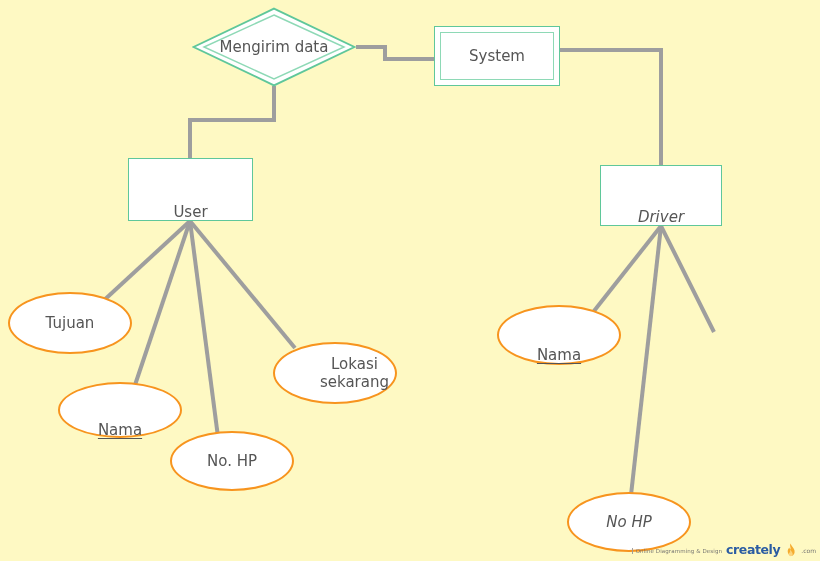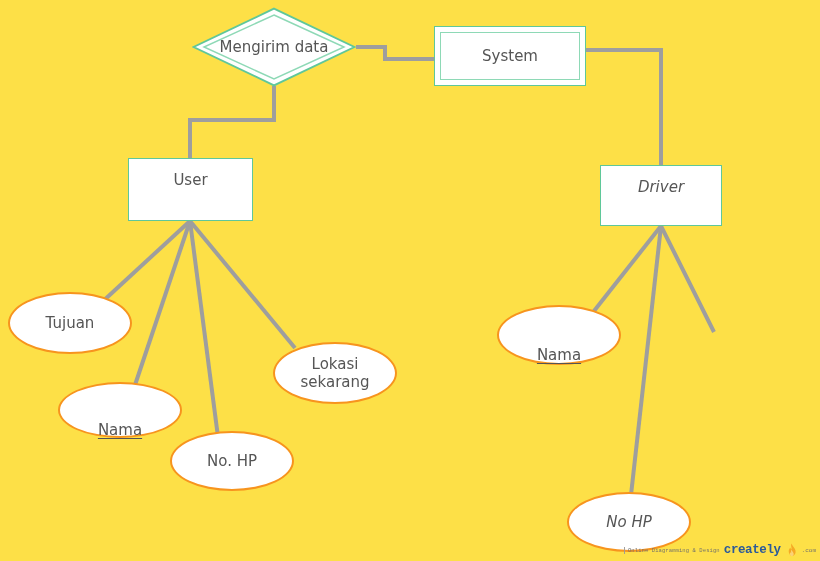--- a/index.html
+++ b/index.html
@@ -4,21 +4,21 @@
 <style>
   html, body {
     margin: 0;
     padding: 0;
     background: #ffffff;
   }
   #canvas {
     position: relative;
     width: 820px;
     height: 561px;
-    background: #fde047;
+    background: #fef9c3;
     font-family: "DejaVu Sans", "Liberation Sans", sans-serif;
     overflow: hidden;
   }
   #edge-layer {
     position: absolute;
     left: 0;
     top: 0;
     width: 820px;
     height: 561px;
     pointer-events: none;
@@ -31,21 +31,21 @@
     height: 561px;
   }
 
   
   .entity {
     position: absolute;
     box-sizing: border-box;
     background: #ffffff;
     border: 1.6px solid #5fc79a;
     display: flex;
-    align-items: flex-start;
+    align-items: flex-end;
     justify-content: center;
   }
   .entity .lbl {
     font-size: 15px;
     color: #555555;
     line-height: 1;
     white-space: nowrap;
   }
   .entity.single .lbl { padding-top: 14px; }
 
@@ -110,21 +110,20 @@
 
   
   #watermark {
     position: absolute;
     right: 4px;
     bottom: 3px;
     display: flex;
     align-items: center;
     gap: 4px;
     opacity: 0.92;
-    font-family: Liberation Mono, monospace;
   }
   #watermark .wm-tag {
     font-size: 5.5px;
     color: #6b6b6b;
     letter-spacing: 0.1px;
     white-space: nowrap;
     border-left: 1px solid #9a9a9a;
     padding-left: 3px;
   }
   #watermark .wm-brand {
@@ -169,21 +168,21 @@
   <div id="node-layer">
 
     <div class="diamond-wrap" style="left:192px; top:7px; width:164px; height:80px;">
       <svg width="164" height="80" viewBox="0 0 164 80">
         <polygon points="82,1.6 162.4,40 82,78.4 1.6,40" fill="#ffffff" stroke="#5fc79a" stroke-width="1.8"></polygon>
         <polygon points="82,8 152,40 82,72 12,40" fill="none" stroke="#8ed9b6" stroke-width="1.5"></polygon>
       </svg>
       <div class="lbl">Mengirim data</div>
     </div>
 
-    <div class="entity double" style="left:434px; top:26px; width:152px; height:60px;">
+    <div class="entity double" style="left:434px; top:26px; width:126px; height:60px;">
       <div class="inner">
         <span class="lbl">System</span>
       </div>
     </div>
 
     <div class="entity single" style="left:128px; top:158px; width:125px; height:63px;">
       <span class="lbl">User</span>
     </div>
 
     <div class="entity single" style="left:600px; top:165px; width:122px; height:61px;font-style:italic;">
@@ -195,21 +194,21 @@
     </div>
 
     <div class="attr key" style="left:58px; top:382px; width:124px; height:56px;">
       <span class="lbl">Nama</span>
     </div>
 
     <div class="attr" style="left:170px; top:431px; width:124px; height:60px;">
       <span class="lbl">No. HP</span>
     </div>
 
-    <div class="attr" style="left:273px; top:342px; width:124px; height:62px;">
+    <div class="attr" style="left:273px; top:342px; width:124px; height:62px;justify-content:flex-end;">
       <span class="lbl">
         <span>Lokasi</span><br>
         <span>sekarang</span>
       </span>
     </div>
 
     <div class="attr key" style="left:497px; top:305px; width:124px; height:60px;">
       <span class="lbl">Nama</span>
     </div>
 

